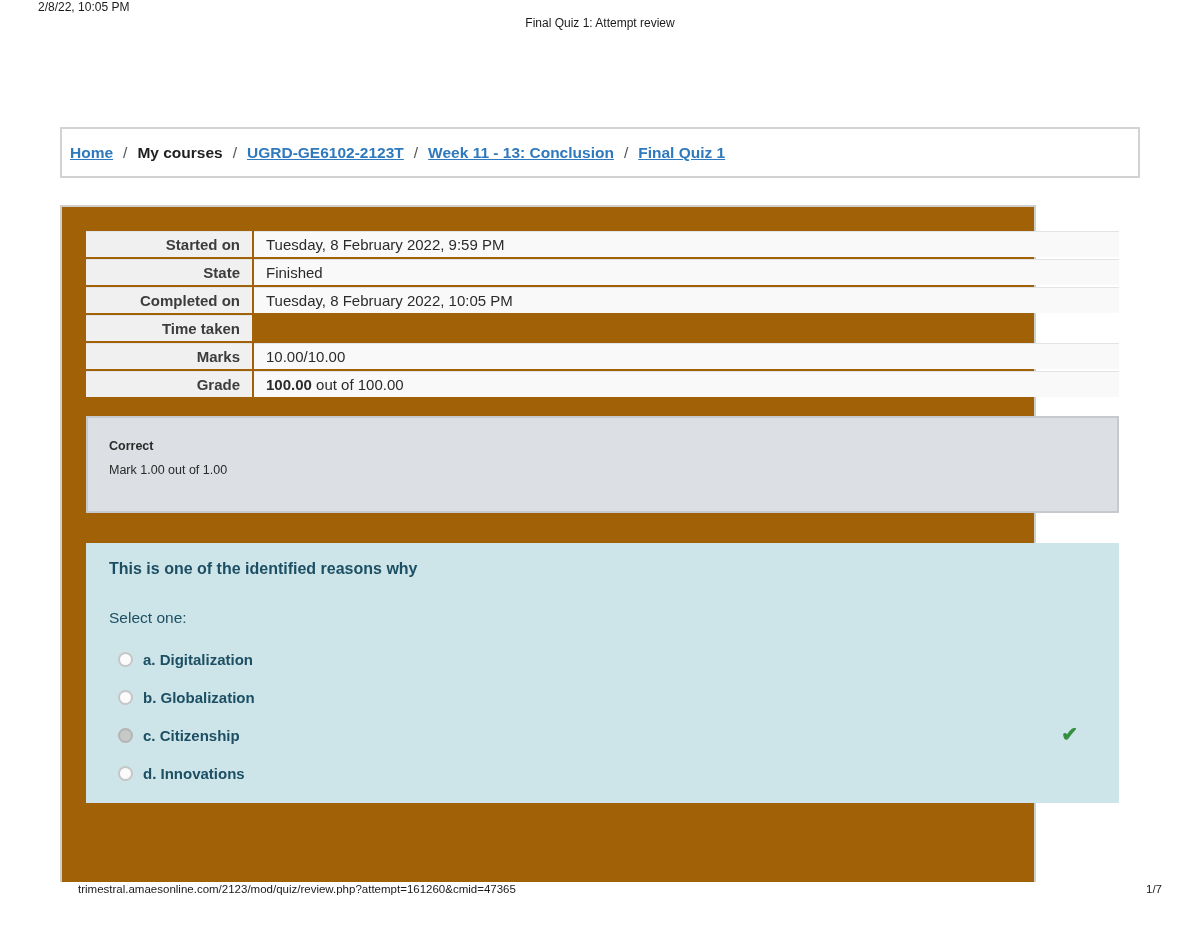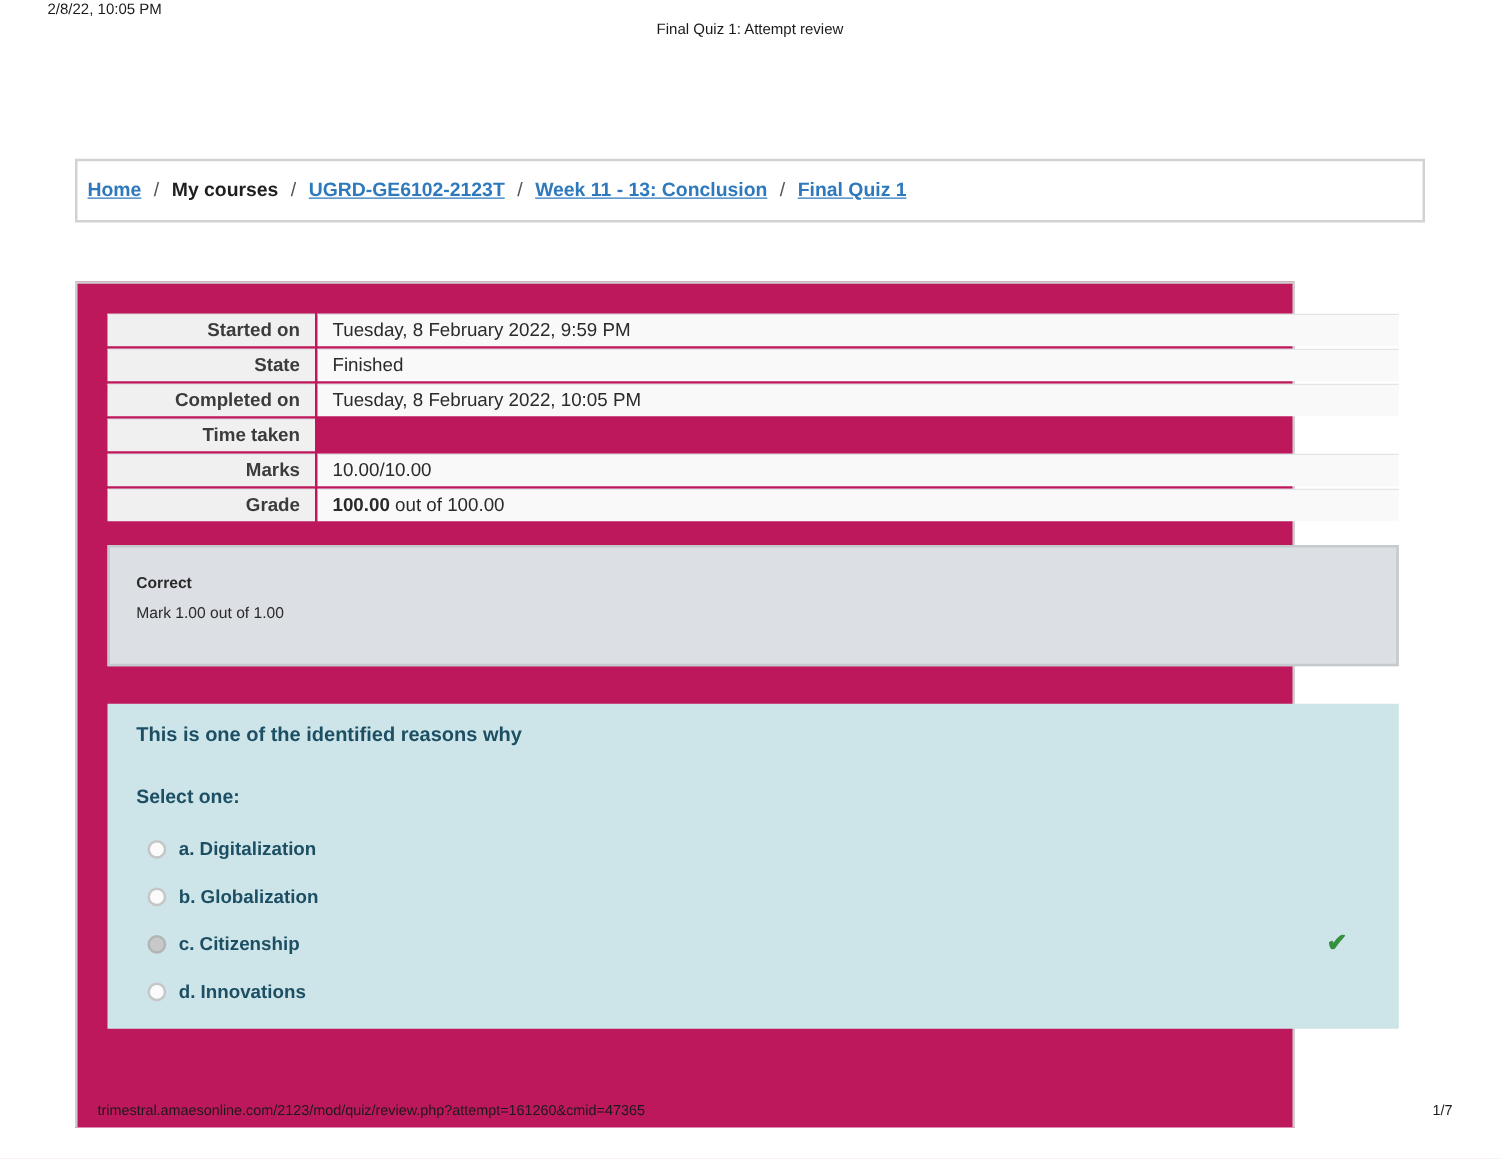--- a/index.html
+++ b/index.html
@@ -16,21 +16,21 @@
   .breadcrumb-box { position:absolute; left:60px; top:127px; width:1080px; height:51px;
     border:2px solid #d2d2d2; background:#fff; display:flex; align-items:center;
     padding-left:8px; }
   .breadcrumb { display:flex; align-items:center; font-size:15.5px; font-weight:600; }
   .crumb-link { color:#2e79bd; text-decoration:underline; cursor:pointer; }
   .crumb-plain { color:#1f1f1f; }
   .crumb-sep { color:#555; font-weight:400; margin:0 10px; }
 
   
   .main-box { position:absolute; left:60px; top:205px; width:976px; height:677px;
-    border:2px solid #cfcfcf; border-bottom:none; background:#be185d;margin-top:20px; }
+    border:2px solid #cfcfcf; border-bottom:none; background:#a16207; }
 
   
   .summary { position:absolute; left:24px; top:24px; width:1033px; }
   .srow { display:flex; height:26px; margin-bottom:2px; }
   .slabel { width:166px; background:#f0f0f0; border-top:1px solid #e2e5e8;
     text-align:right; padding-right:12px; font-weight:bold; font-size:15px;
     line-height:25px; color:#3c3c3c; }
   .svalue { flex:1; background:#f9f9f9; border-top:1px solid #e2e5e8;
     padding-left:12px; font-size:15px; line-height:25px; color:#2b2b2b; margin-left:2px; }
   .svalue .b { font-weight:bold; }
@@ -40,21 +40,21 @@
     background:#dcdfe3; border:2px solid #c6c9cd; padding:13px 0 0 21px; }
   .qnum-line { font-size:13px; color:#333; }
   .qnum { font-size:20px; font-weight:bold; color:#222; margin-left:5px; }
   .qstate { margin-top:8px; font-size:12.5px; font-weight:600; color:#2a2a2a; }
   .qmark { margin-top:10px; font-size:12.5px; color:#2a2a2a; }
 
   
   .qcontent { position:absolute; left:24px; top:336px; width:1033px; height:260px;
     background:#cde4e8; color:#1c4f63; padding:17px 30px 0 23px; }
   .qtext { font-size:16px; font-weight:600; }
-  .select-prompt { margin-top:31px; font-size:15.5px; font-weight:700; }
+  .select-prompt { margin-top:31px; font-size:15.5px; font-weight:400; }
   .options { margin-top:13px; padding-left:9px; }
   .option { position:relative; display:flex; align-items:center; height:38px; }
   .radio { width:15px; height:15px; border-radius:50%; border:2px solid #c6c6c6;
     background:#fbfbfb; flex:0 0 15px; cursor:pointer; }
   .radio.checked { background:#c7c9c9; border-color:#b3b5b5; }
   .opt-label { margin-left:10px; font-size:15px; font-weight:600; color:#1c4f63; }
   .check { position:absolute; right:11px; top:50%; transform:translateY(-54%);
     font-size:20px; font-weight:bold; color:#35903f; display:none; }
   .option.is-correct .check { display:block; }
 

